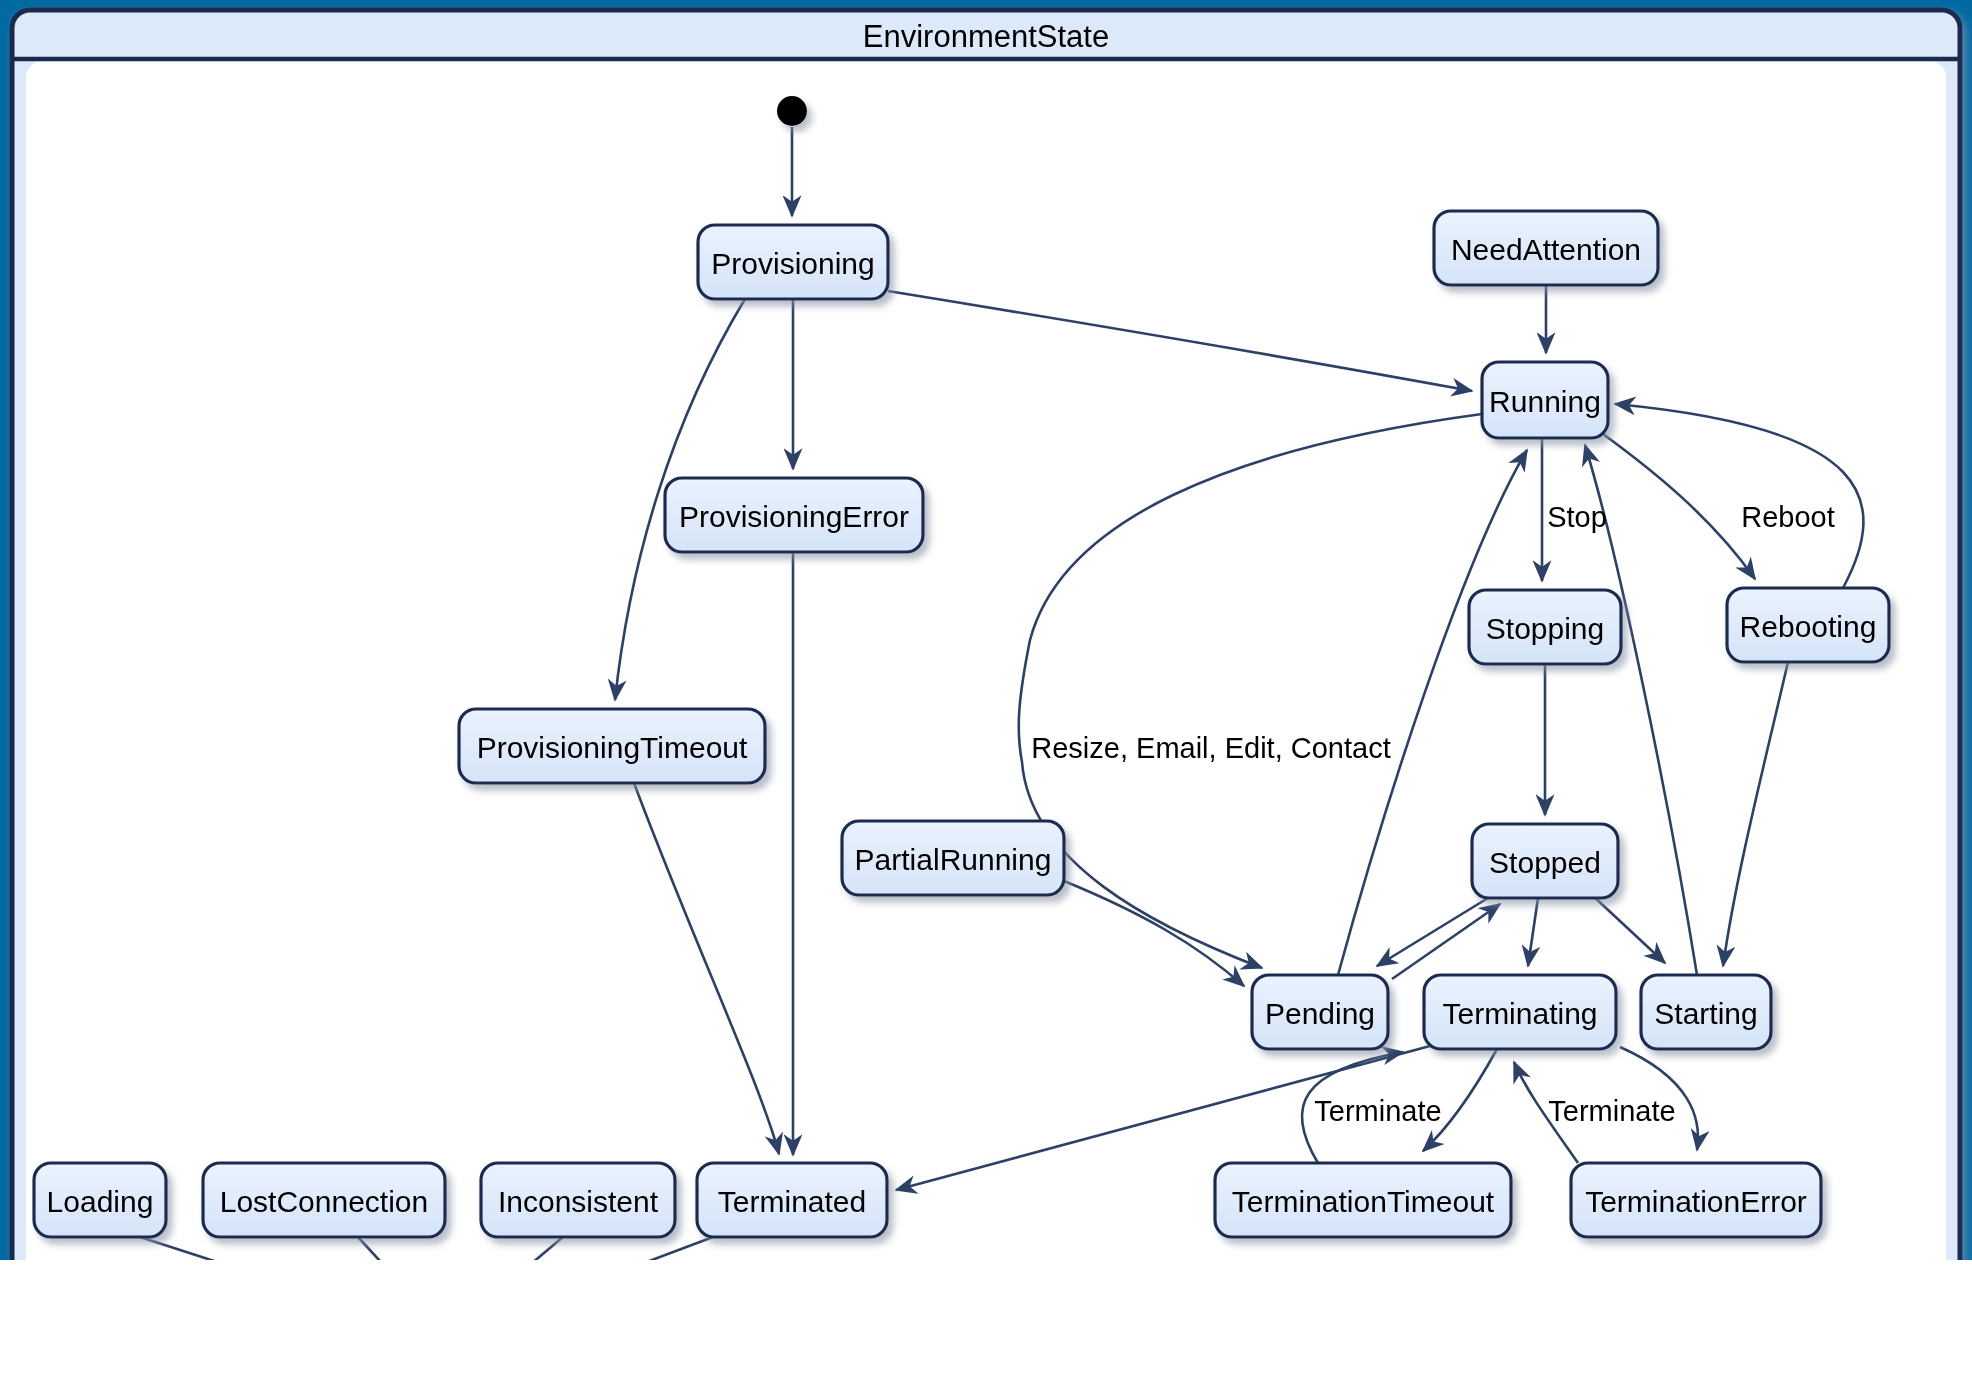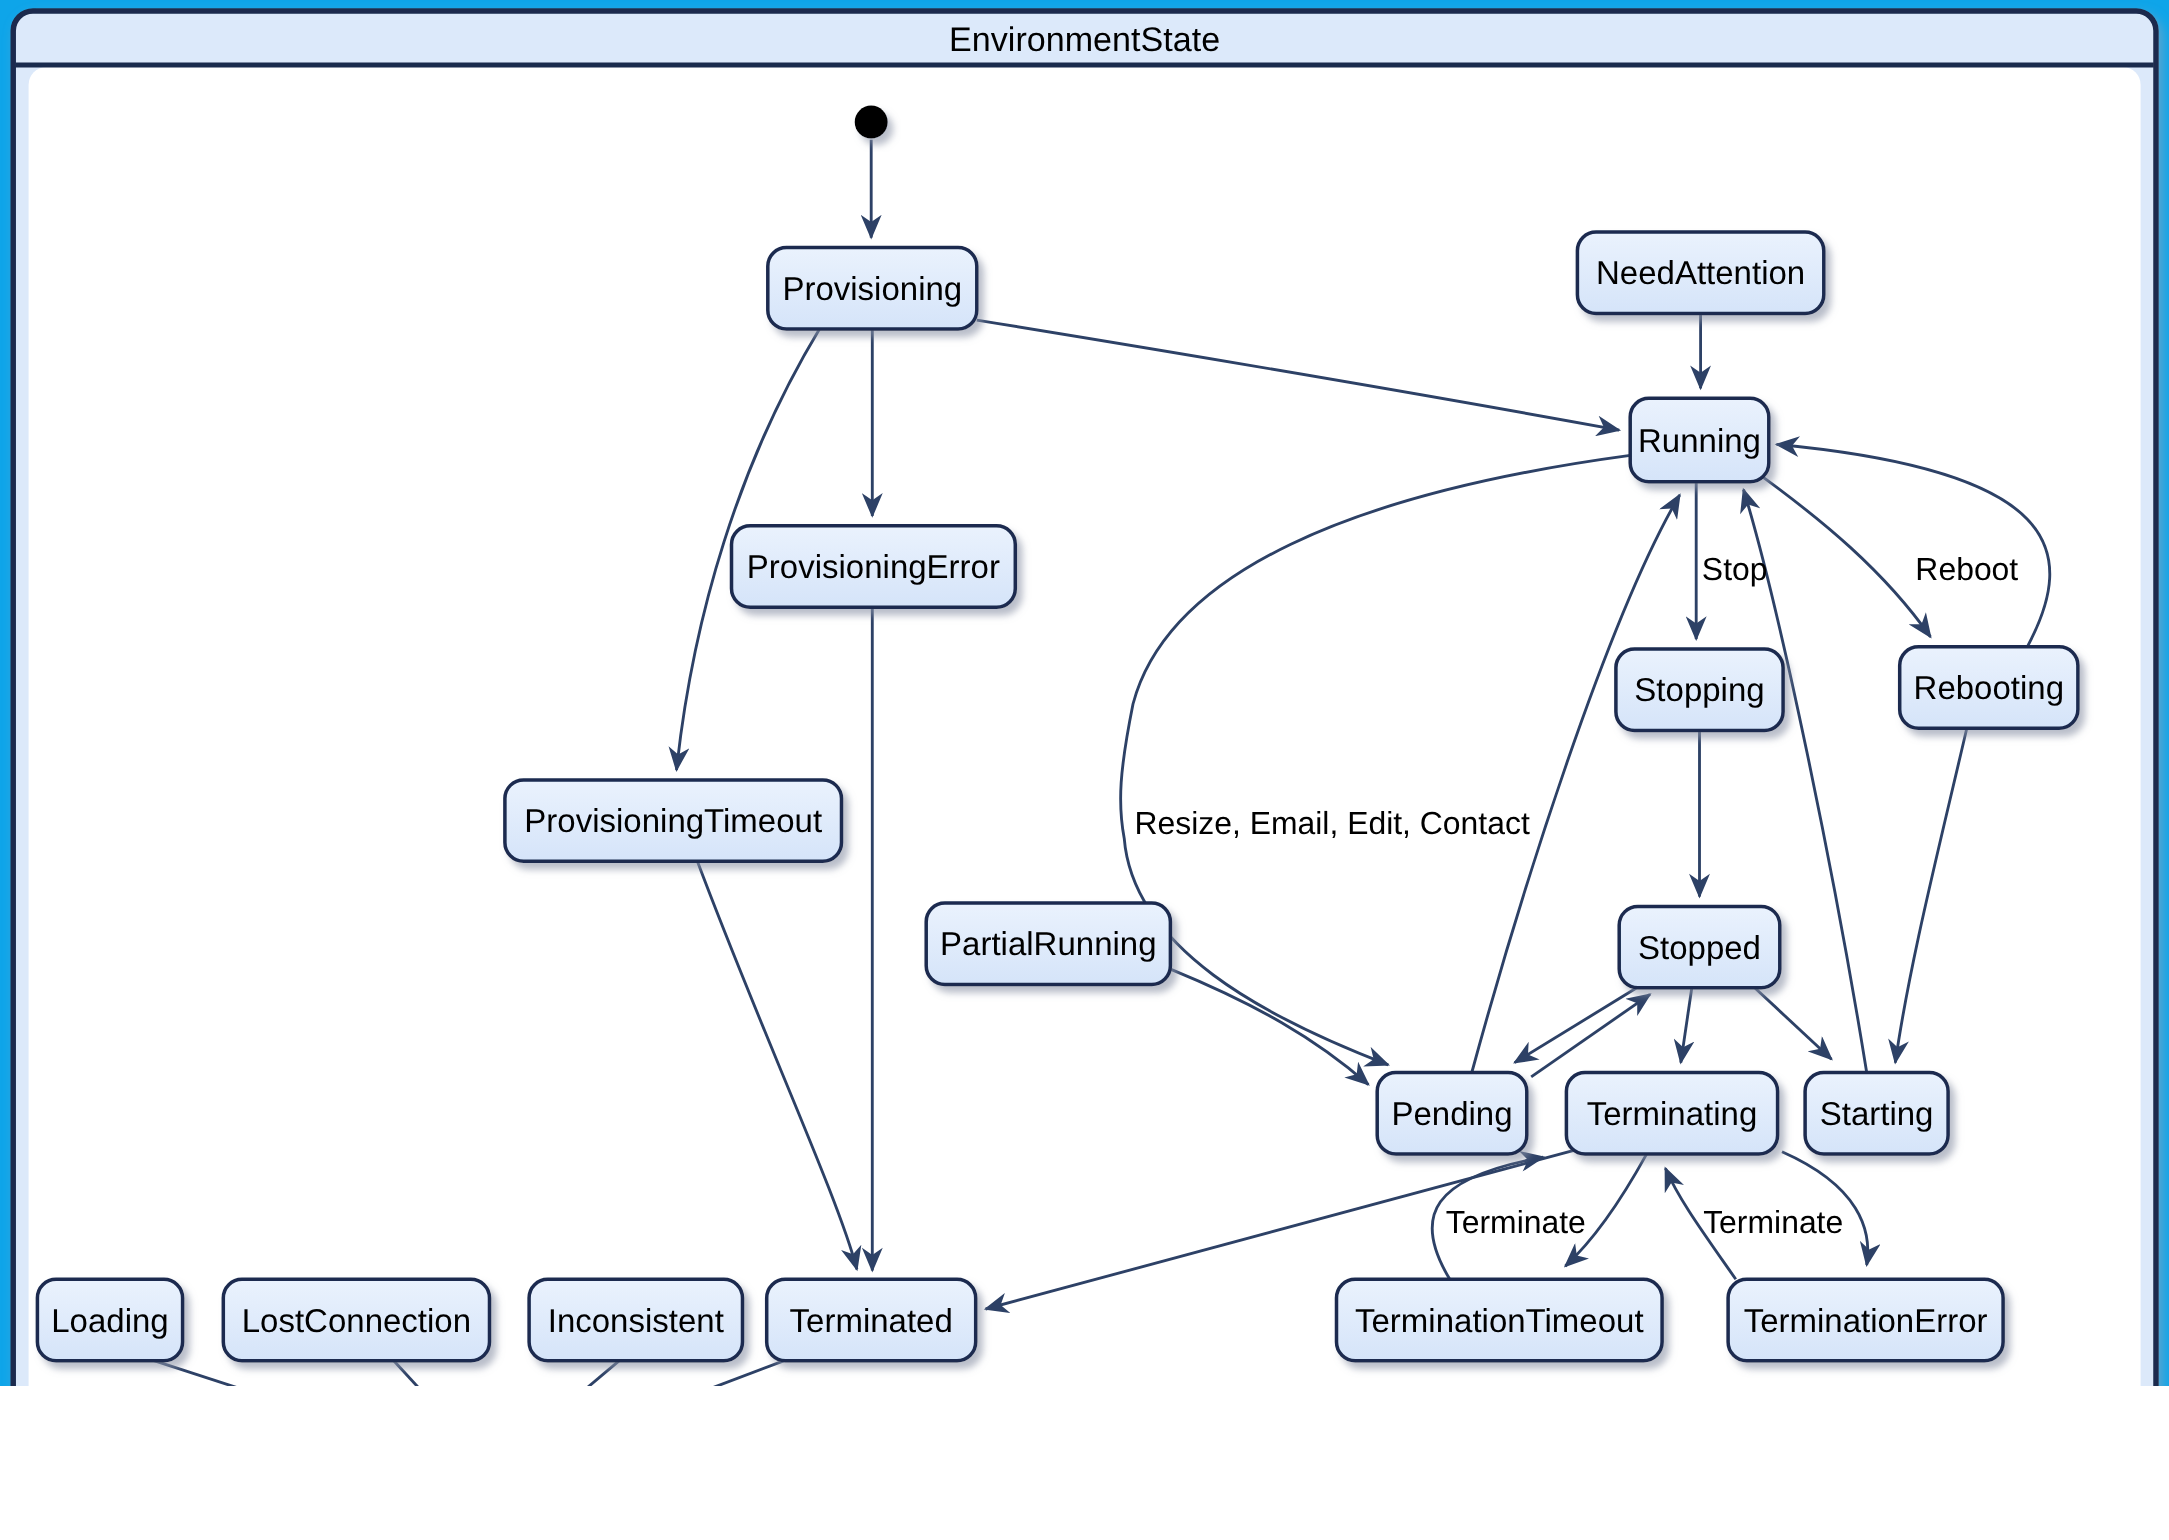--- a/index.html
+++ b/index.html
@@ -1,16 +1,16 @@
 <!DOCTYPE html>
 <html><head>
 <meta charset="utf-8">
 <style>
   html,body{margin:0;padding:0;background:#ffffff;}
-  .canvas{width:1972px;height:1260px;position:relative;background:#0ea5e9;}
+  .canvas{width:1972px;height:1260px;position:relative;background:#0369a1;}
   svg{display:block;}
   .node{fill:url(#nodeGrad);stroke:#1b2c50;stroke-width:3.2;}
   .node-label{font-family:"Liberation Sans",sans-serif;font-size:30px;fill:#000000;
               text-anchor:middle;dominant-baseline:central;}
   .edge{fill:none;stroke:#2d4166;stroke-width:2.6;marker-end:url(#arrow);}
   .edge-label{font-family:"Liberation Sans",sans-serif;font-size:29px;fill:#000000;text-anchor:middle;}
   .frame-outer{fill:#dce9fa;stroke:#1a2b4d;stroke-width:5;}
   .frame-inner{fill:#ffffff;}
   .frame-sep{stroke:#1a2b4d;stroke-width:4.5;}
   .diagram-title{font-family:"Liberation Sans",sans-serif;font-size:31px;fill:#000000;

